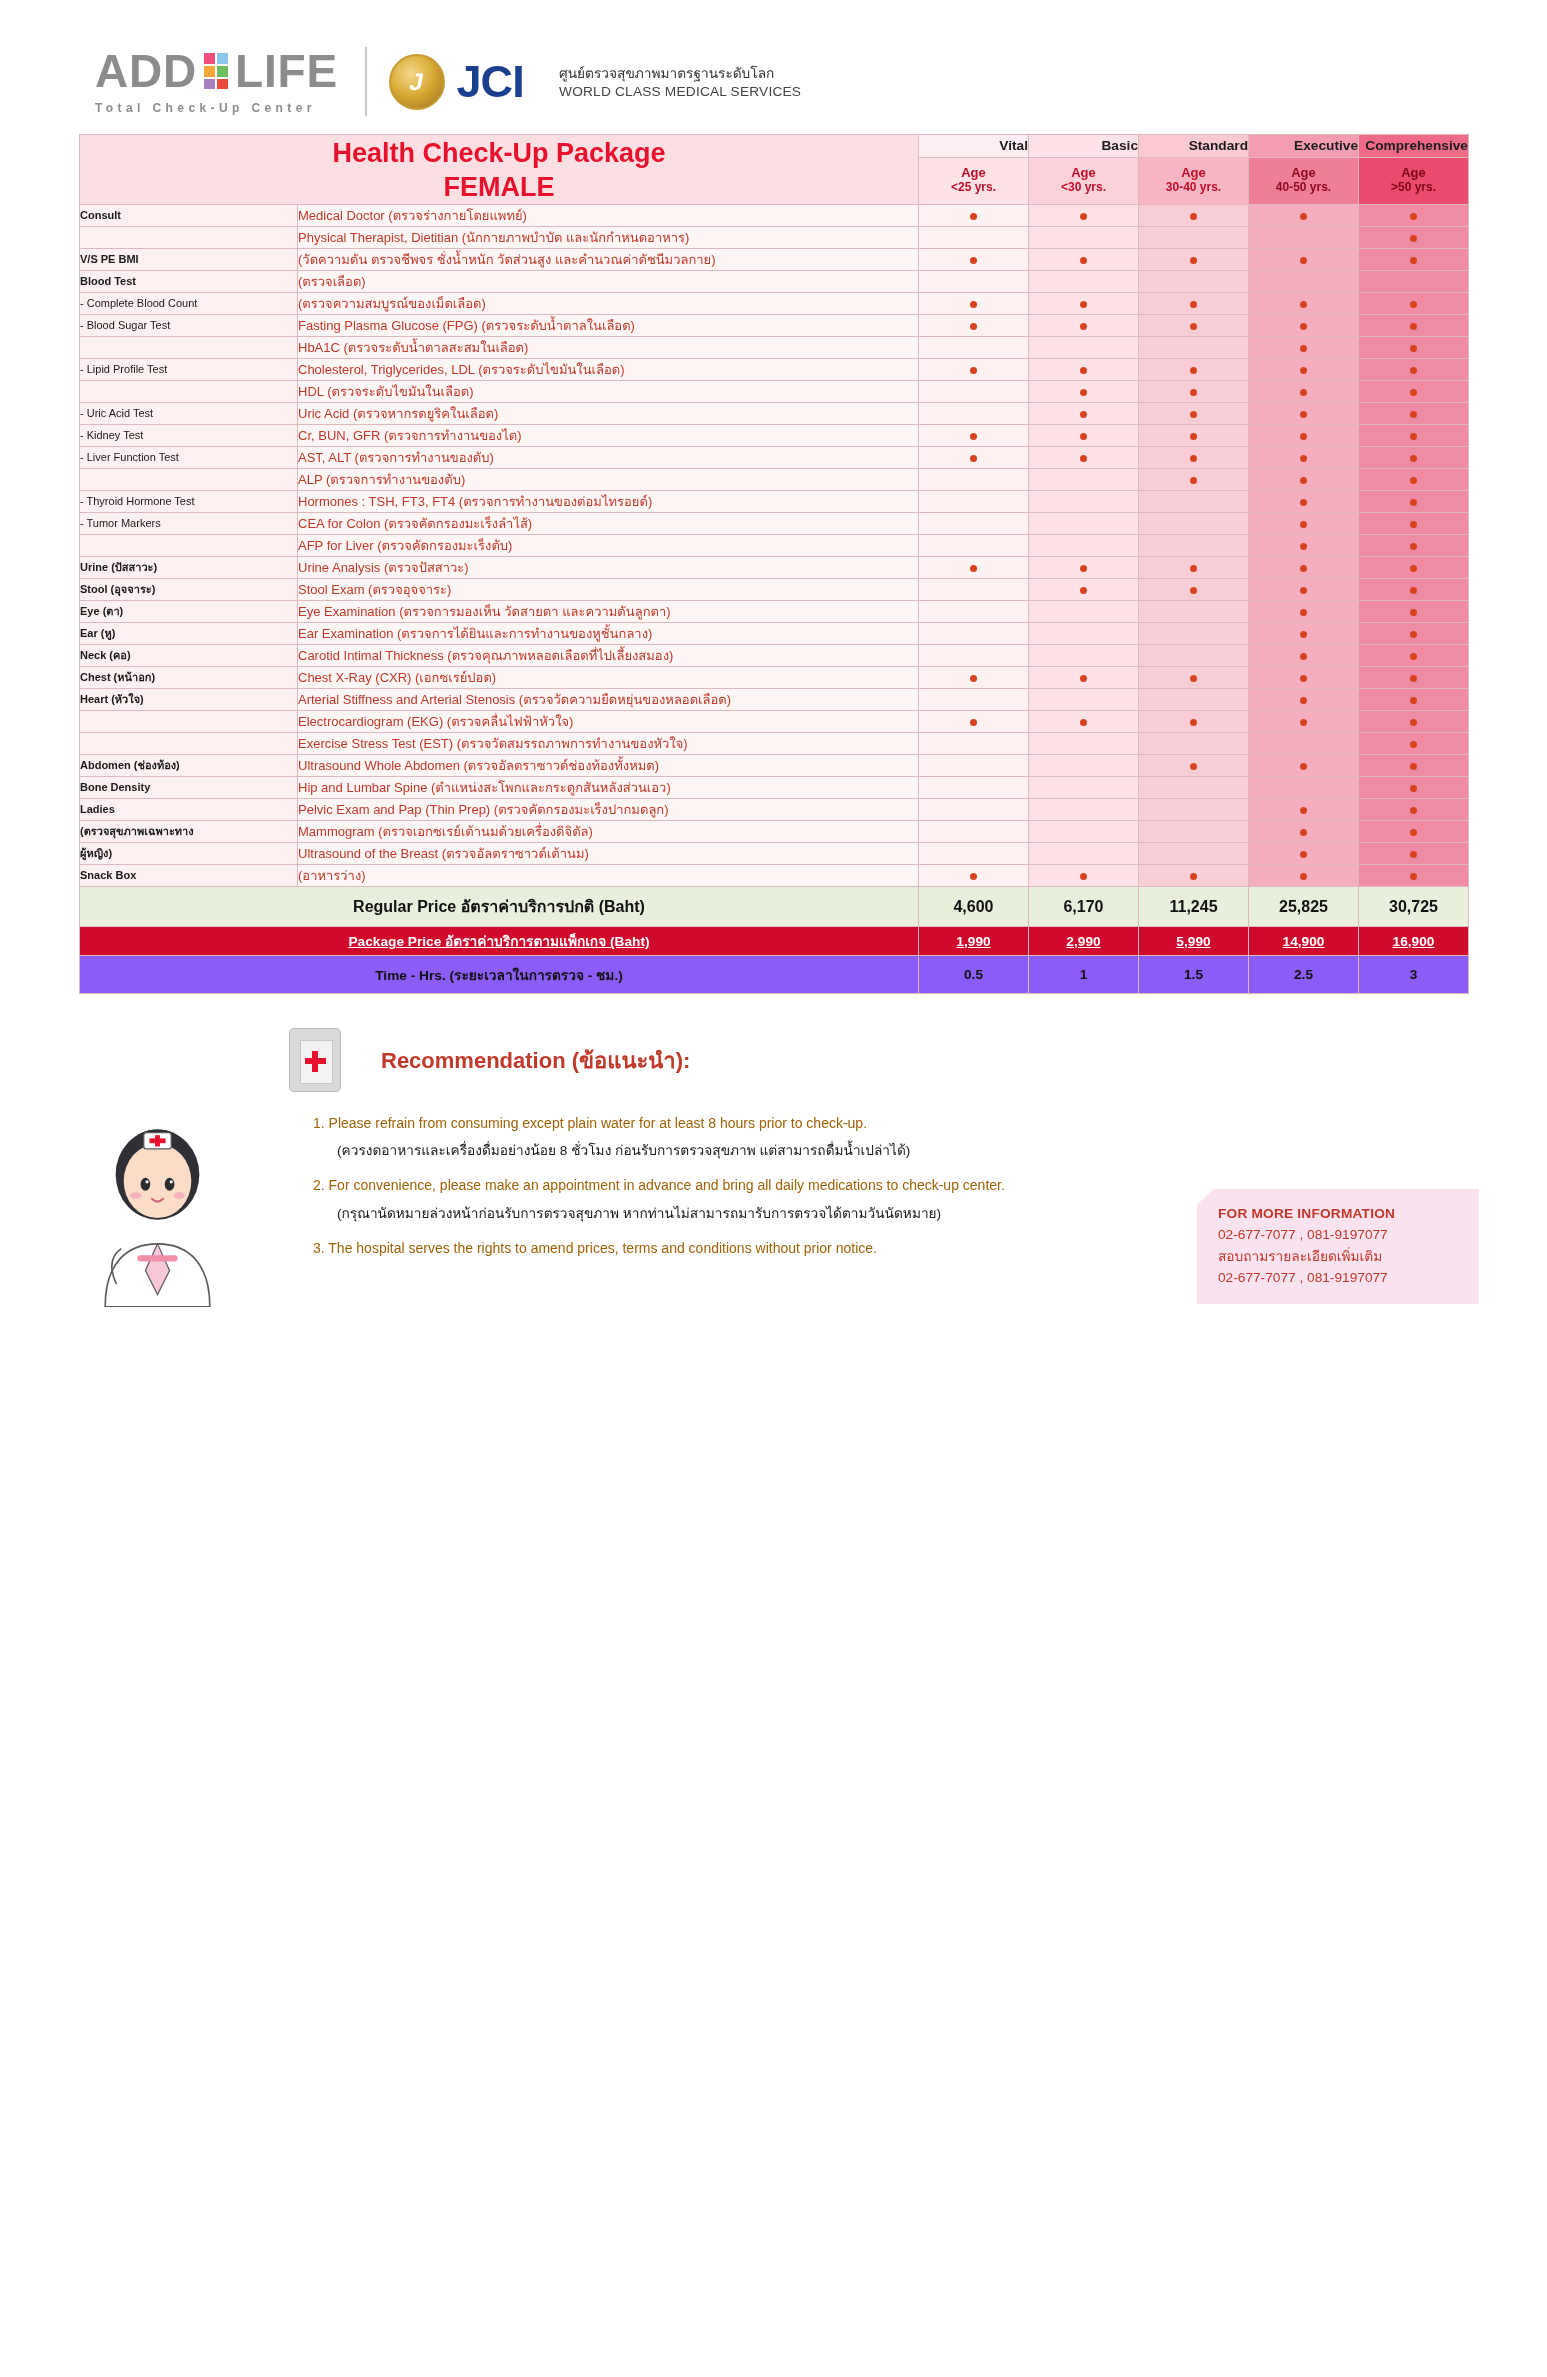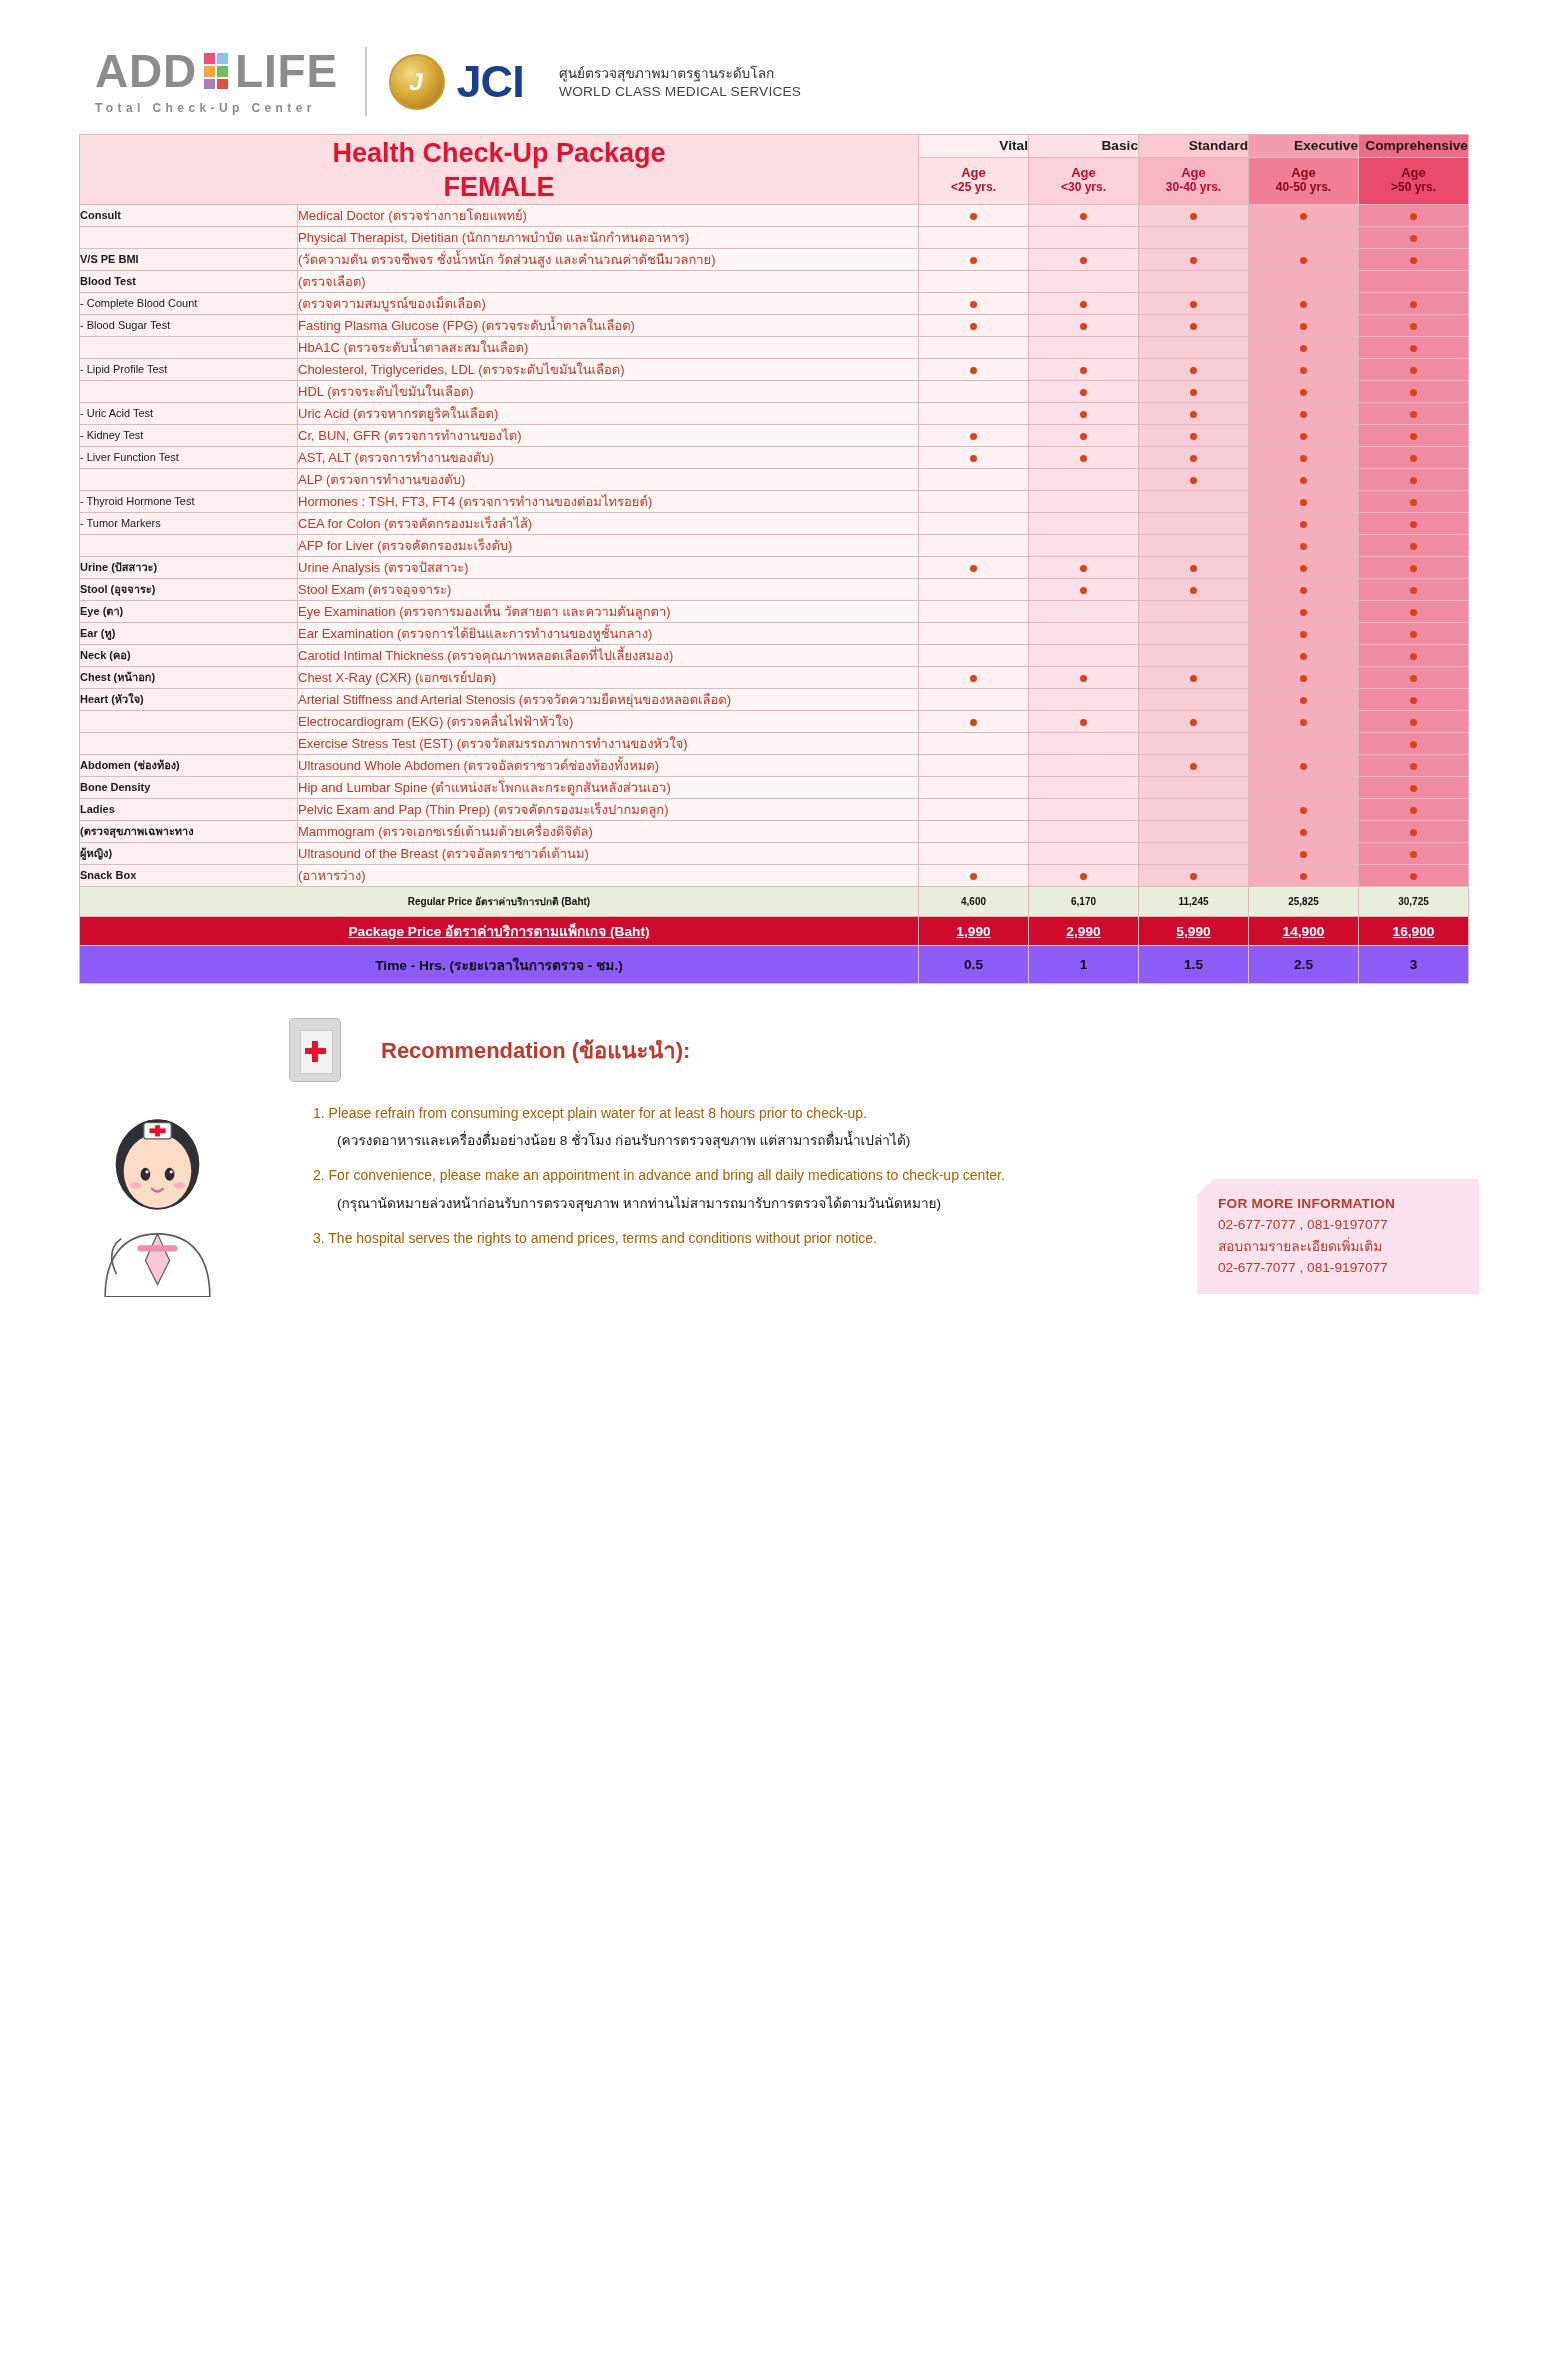--- a/index.html
+++ b/index.html
@@ -162,21 +162,21 @@
   .bullet {
     display: inline-block;
     width: 7.3px; height: 7.3px;
     border-radius: 50%;
     background: #d8431f;
   }
 
   tr.price-regular td {
     background: #e8efdc;
     font-weight: bold;
-    font-size: 10px;
+    font-size: 16px;
     text-align: center;
     padding: 7.3px 0;
     color: #111;
   }
   tr.price-regular td.lbl { text-align: center; }
   tr.price-package td {
     background: #cf0a2c;
     color: #ffffff;
     font-weight: bold;
     font-size: 13.7px;

